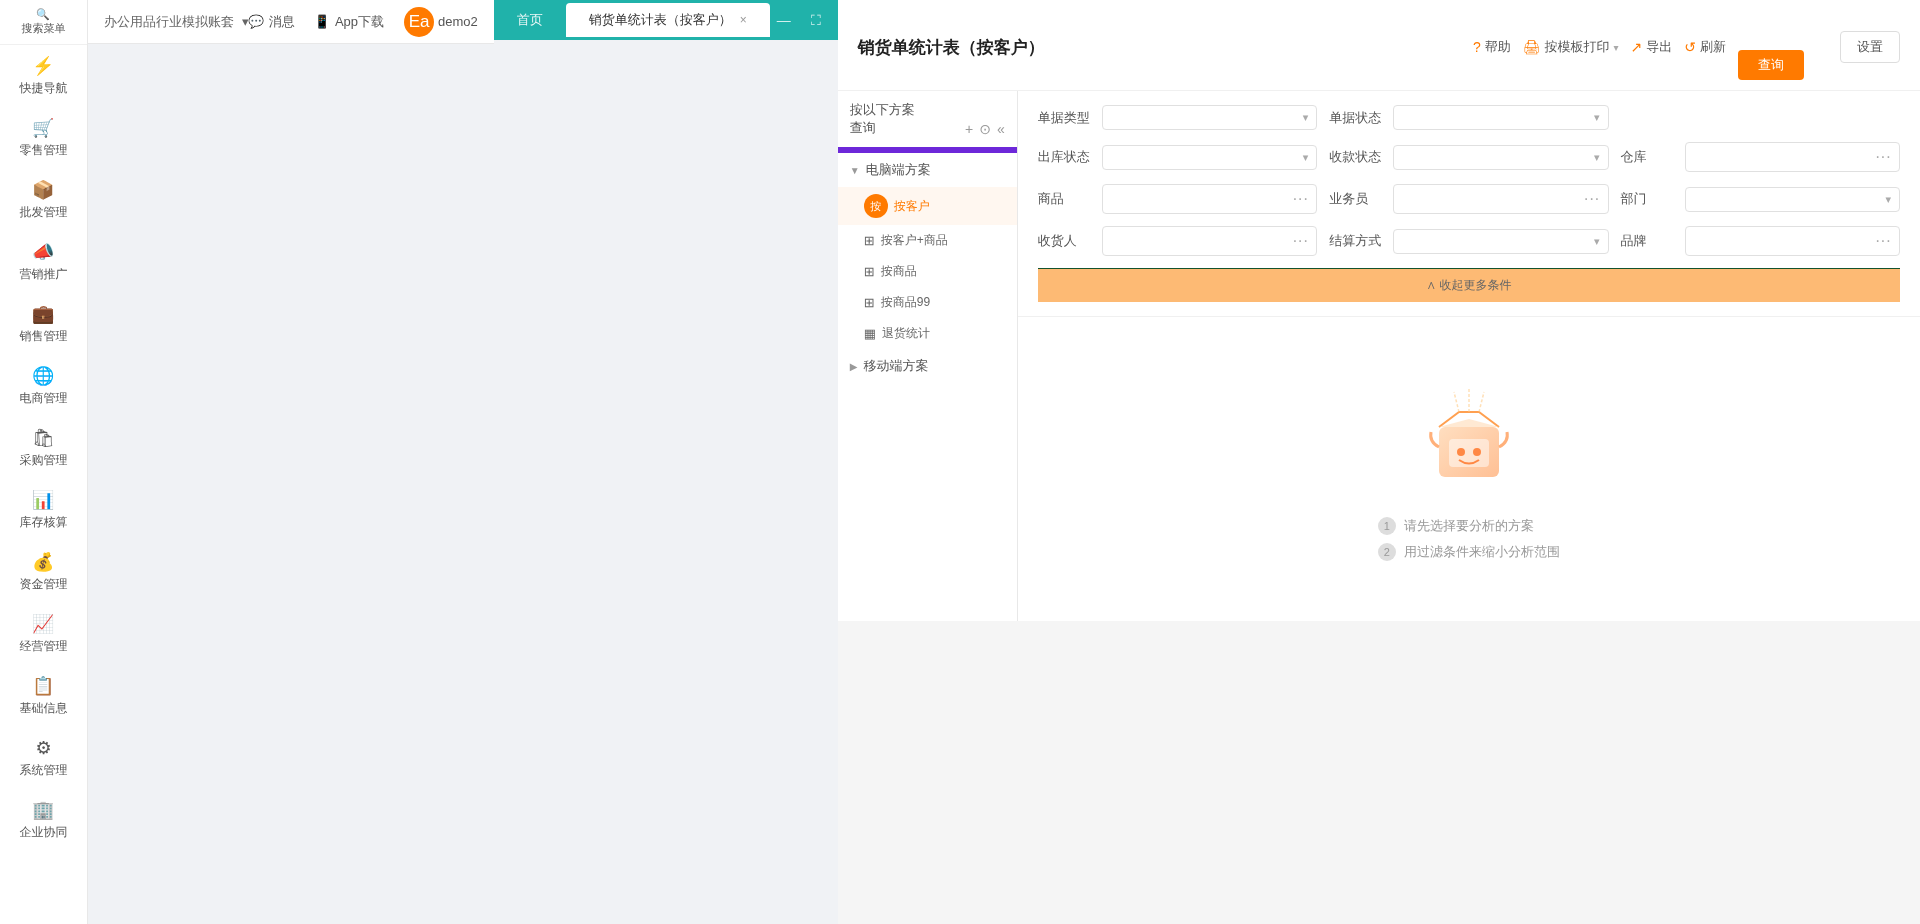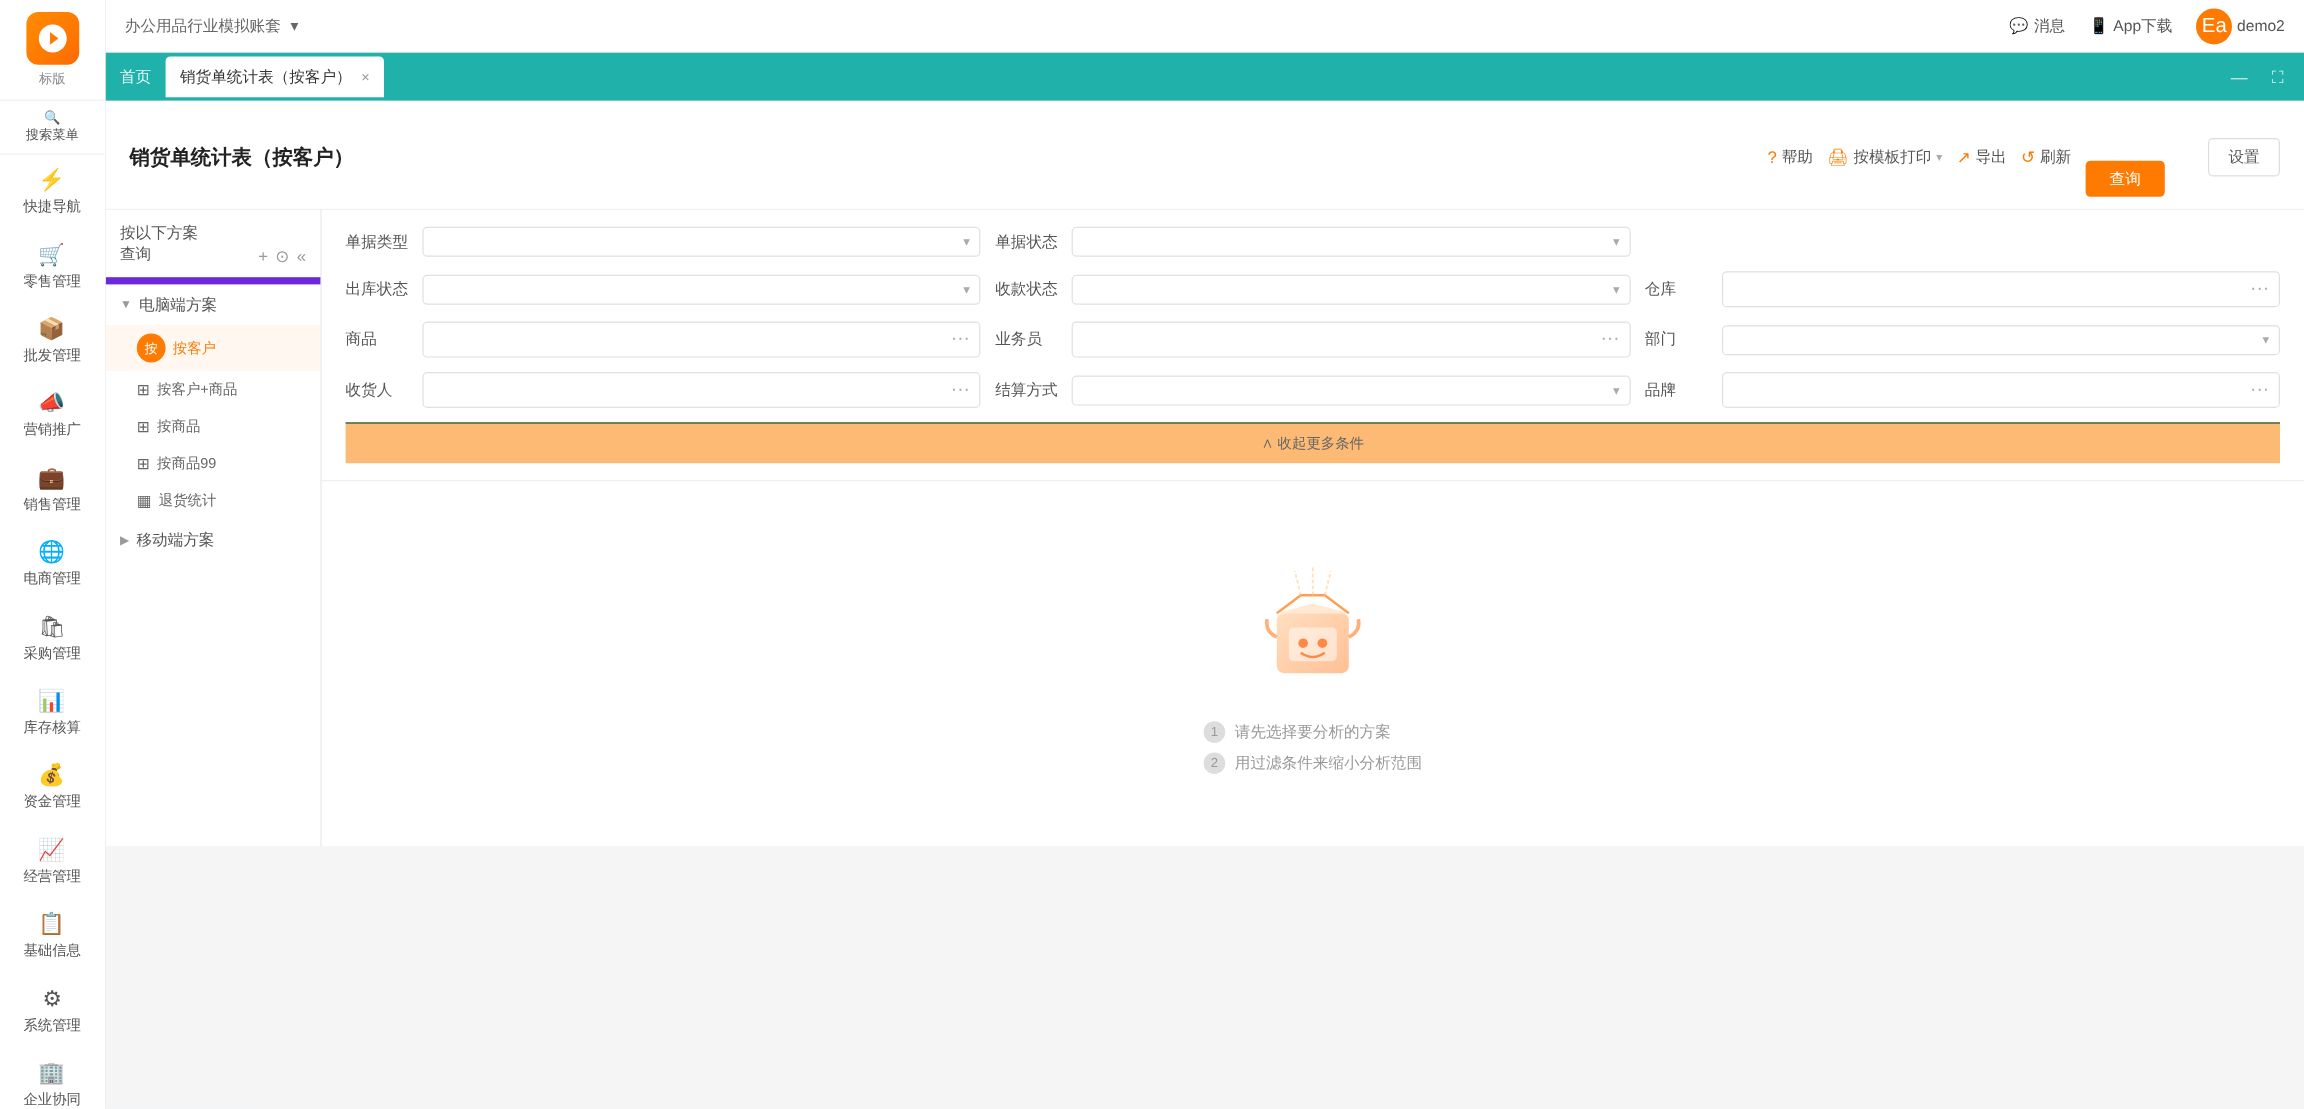--- a/index.html
+++ b/index.html
@@ -9,34 +9,34 @@
     .sidebar { width: 88px; background: #fff; display: flex; flex-direction: column; align-items: center; border-right: 1px solid #e8e8e8; height: 100%; overflow-y: auto; flex-shrink: 0; }
     .sidebar-logo { width: 100%; padding: 10px 8px; display: flex; flex-direction: column; align-items: center; border-bottom: 1px solid #f0f0f0; }
     .logo-icon { width: 44px; height: 44px; background: linear-gradient(135deg, #ff8c00, #ff6b00); border-radius: 10px; display: flex; align-items: center; justify-content: center; }
     .logo-icon svg { width: 28px; height: 28px; fill: white; }
     .logo-text { font-size: 11px; color: #888; margin-top: 4px; }
     .sidebar-nav-item { width: 100%; padding: 10px 4px; display: flex; flex-direction: column; align-items: center; cursor: pointer; color: #555; font-size: 12px; }
     .sidebar-nav-item .nav-icon { font-size: 18px; margin-bottom: 3px; }
     .sidebar-search { width: 100%; padding: 8px 4px; display: flex; flex-direction: column; align-items: center; cursor: pointer; color: #555; font-size: 11px; border-bottom: 1px solid #f0f0f0; }
 
     
-    .main { flex: 1; display: flex; flex-direction: column; overflow: hidden; }
+    .main { flex: 1; display: flex; flex-direction: row; overflow: hidden; }
 
     
     .topbar { height: 44px; background: #fff; display: flex; align-items: center; justify-content: space-between; padding: 0 16px; border-bottom: 1px solid #e8e8e8; }
     .topbar-left { display: flex; align-items: center; gap: 8px; }
     .topbar-title { font-size: 13px; color: #666; }
     .topbar-dropdown { font-size: 13px; color: #666; cursor: pointer; }
     .topbar-right { display: flex; align-items: center; gap: 20px; }
     .topbar-right-item { display: flex; align-items: center; gap: 4px; font-size: 13px; color: #555; cursor: pointer; }
     .avatar { width: 30px; height: 30px; border-radius: 50%; background: #ff7a00; display: flex; align-items: center; justify-content: center; color: white; font-size: 17px; }
 
     
     .tabbar { height: 40px; background: #20b2aa; display: flex; align-items: center; padding: 0 0; }
-    .tab-item { height: 34px; display: flex; align-items: center; padding: 0 12px; font-size: 13px; color: rgba(255,255,255,0.8); cursor: pointer; }
+    .tab-item { height: 34px; display: flex; align-items: center; padding: 0 23px; font-size: 13px; color: rgba(255,255,255,0.8); cursor: pointer; }
     .tab-item.active { background: #fff; color: #333; border-radius: 4px 4px 0 0; }
     .tab-item .tab-close { margin-left: 8px; color: #999; font-size: 12px; cursor: pointer; }
     .tab-item.home { color: rgba(255,255,255,0.9); }
     .tab-actions { margin-left: auto; display: flex; align-items: center; gap: 4px; padding-right: 8px; }
     .tab-action-btn { width: 28px; height: 28px; display: flex; align-items: center; justify-content: center; color: rgba(255,255,255,0.8); cursor: pointer; font-size: 14px; }
 
     
     .page { flex: 1; overflow-y: auto; background: #f5f5f5; }
     .page-inner { background: #fff; margin: 0; }
 
@@ -87,28 +87,20 @@
     .empty-tip { display: flex; align-items: center; gap: 8px; font-size: 13px; color: #999; }
     .tip-num { width: 18px; height: 18px; border-radius: 50%; background: #ddd; display: flex; align-items: center; justify-content: center; font-size: 11px; color: #999; }
 
     
     .content-panel { flex: 1; display: flex; flex-direction: column; overflow: hidden; }
   </style>
 </head>
 <body>
 
 <div class="sidebar">
-  <div class="sidebar-logo">
-    <div class="logo-icon">
-      <svg viewBox="0 0 24 24">
-          <path d="M12 2C6.48 2 2 6.48 2 12s4.48 10 10 10 10-4.48 10-10S17.52 2 12 2zm-2 14.5v-9l6 4.5-6 4.5z"></path>
-        </svg>
-    </div>
-    <div class="logo-text">标版</div>
-  </div>
 
   <div class="sidebar-search">
     <div class="nav-icon">🔍</div>
     <div>搜索菜单</div>
   </div>
 
   <div class="sidebar-nav-item">
     <div class="nav-icon">⚡</div>
     <div>快捷导航</div>
   </div>

